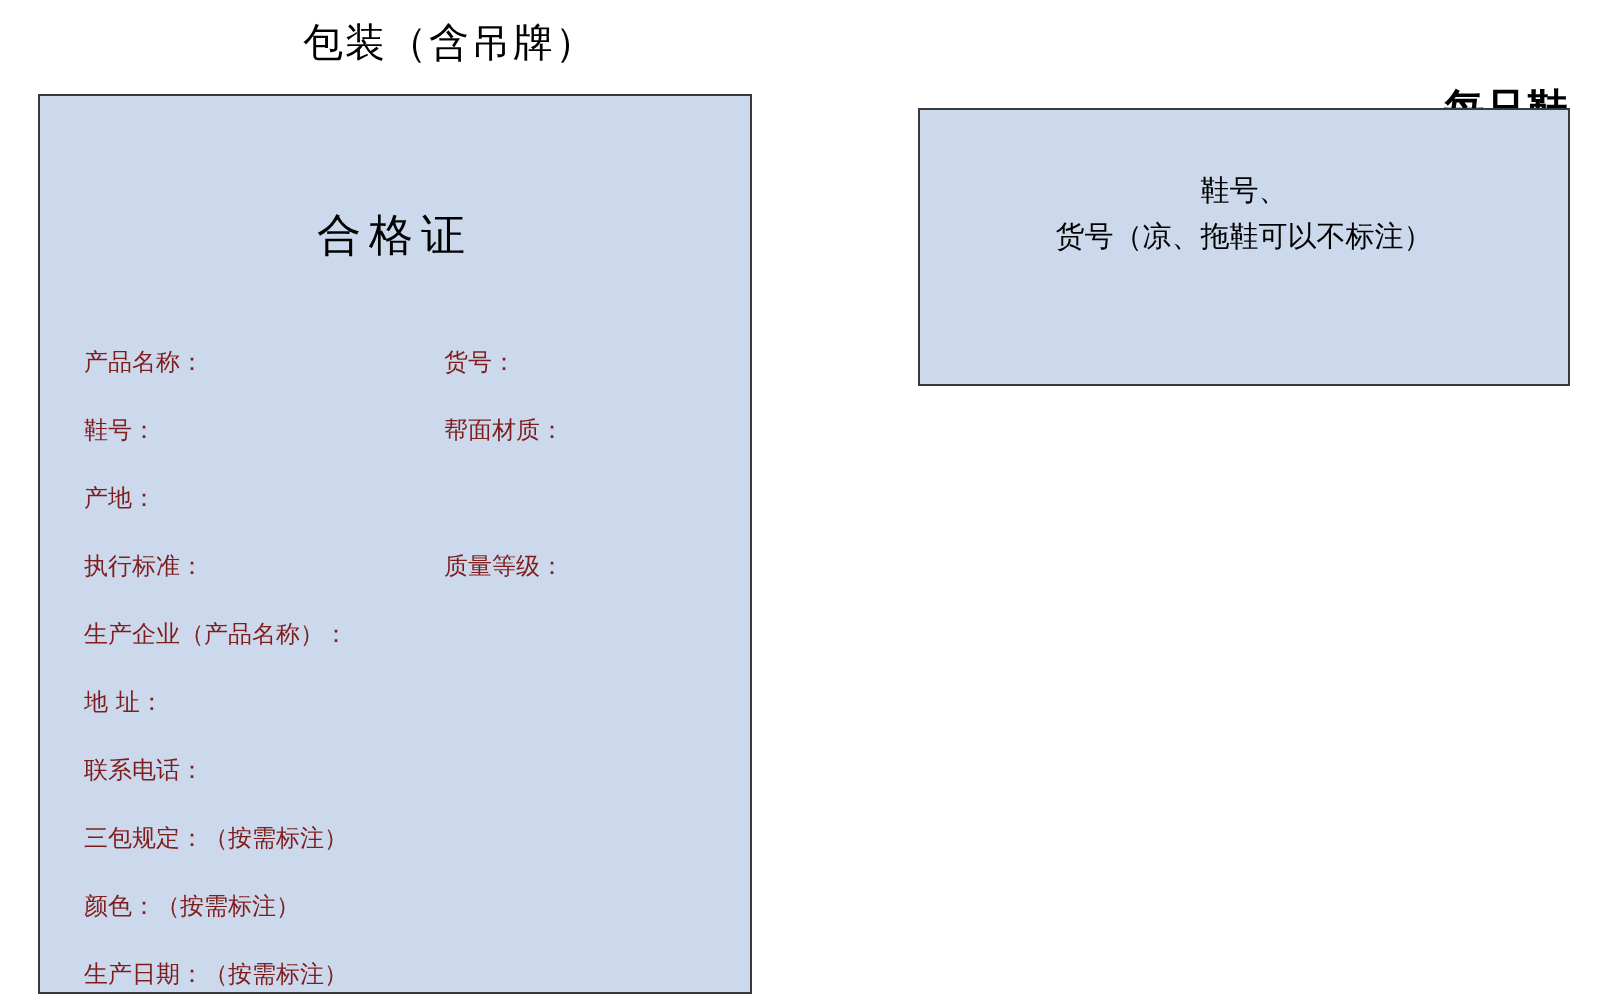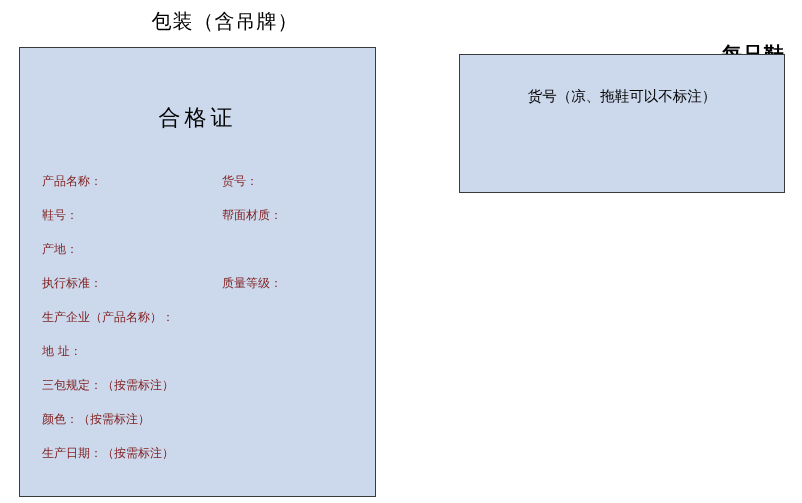--- a/index.html
+++ b/index.html
@@ -143,35 +143,40 @@
       </div>
       <div class="field-row">
         <span class="field-left">生产企业（产品名称）：</span>
         <span class="field-right"></span>
       </div>
       <div class="field-row">
         <span class="field-left">地  址：</span>
         <span class="field-right"></span>
       </div>
       <div class="field-row">
+        <span class="field-left">联系电话：</span>
+        <span class="field-right"></span>
+      </div>
+      <div class="field-row">
         <span class="field-left">三包规定：（按需标注）</span>
         <span class="field-right"></span>
       </div>
       <div class="field-row">
         <span class="field-left">颜色：（按需标注）</span>
         <span class="field-right"></span>
       </div>
       <div class="field-row">
         <span class="field-left">生产日期：（按需标注）</span>
         <span class="field-right"></span>
       </div>
     </div>
   </div>
 
   <div class="right-heading">每只鞋</div>
 
   <div class="shoe-box">
     <div class="shoe-lines">
+      <div>鞋号、</div>
       <div>货号（凉、拖鞋可以不标注）</div>
     </div>
   </div>
 
 </div>
 
 </body></html>

